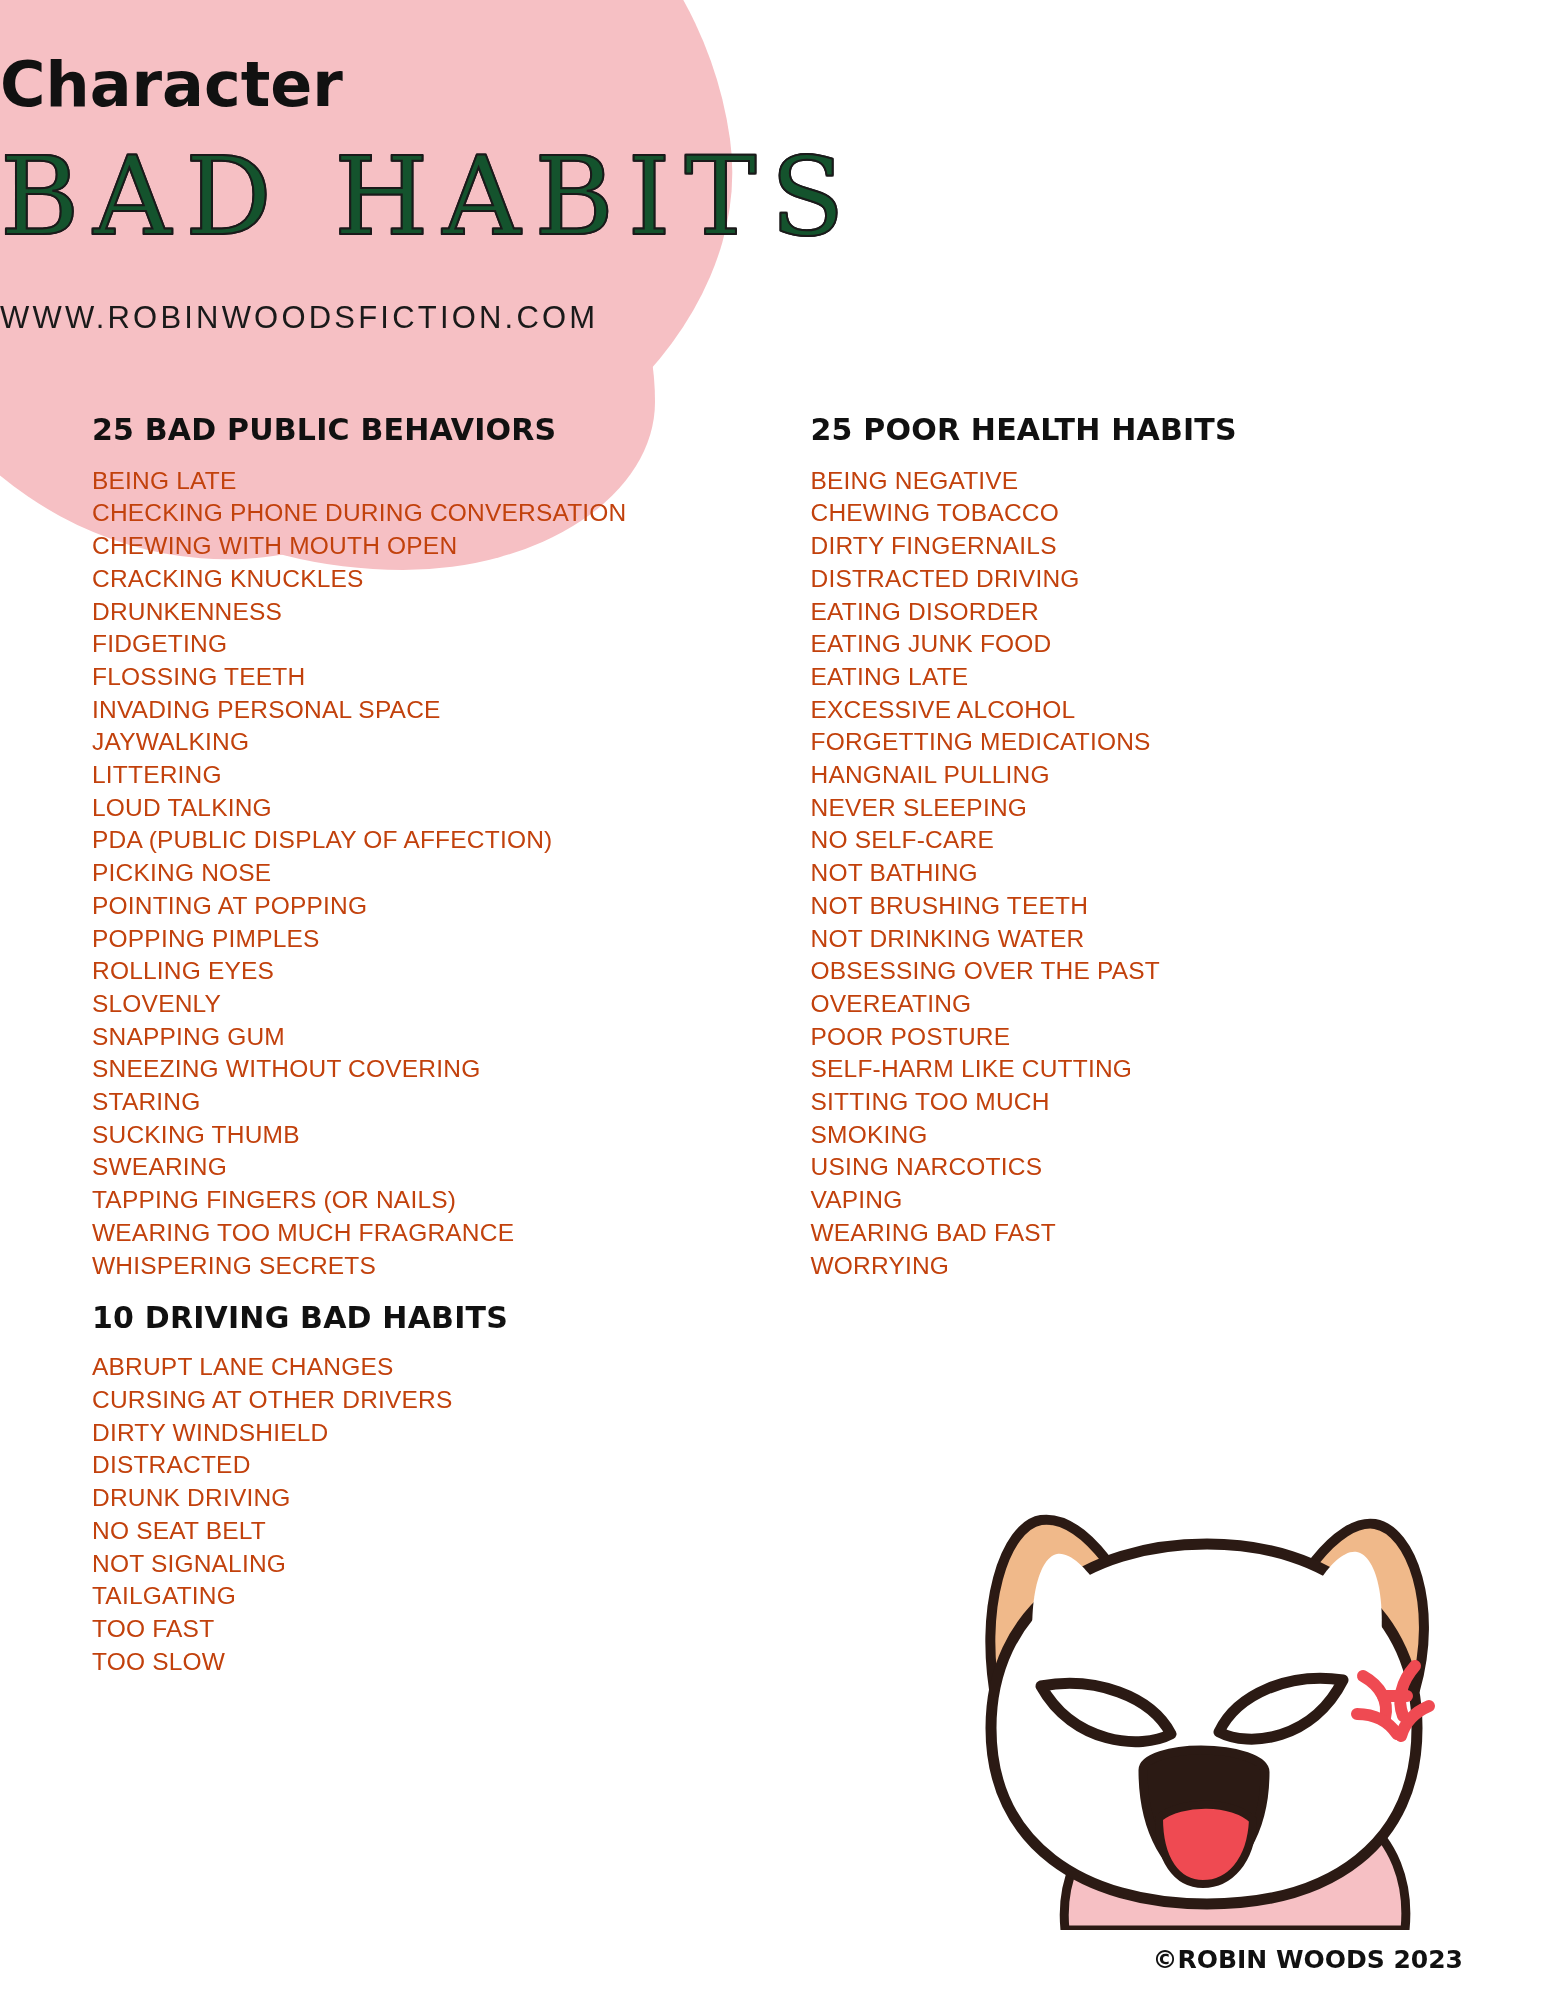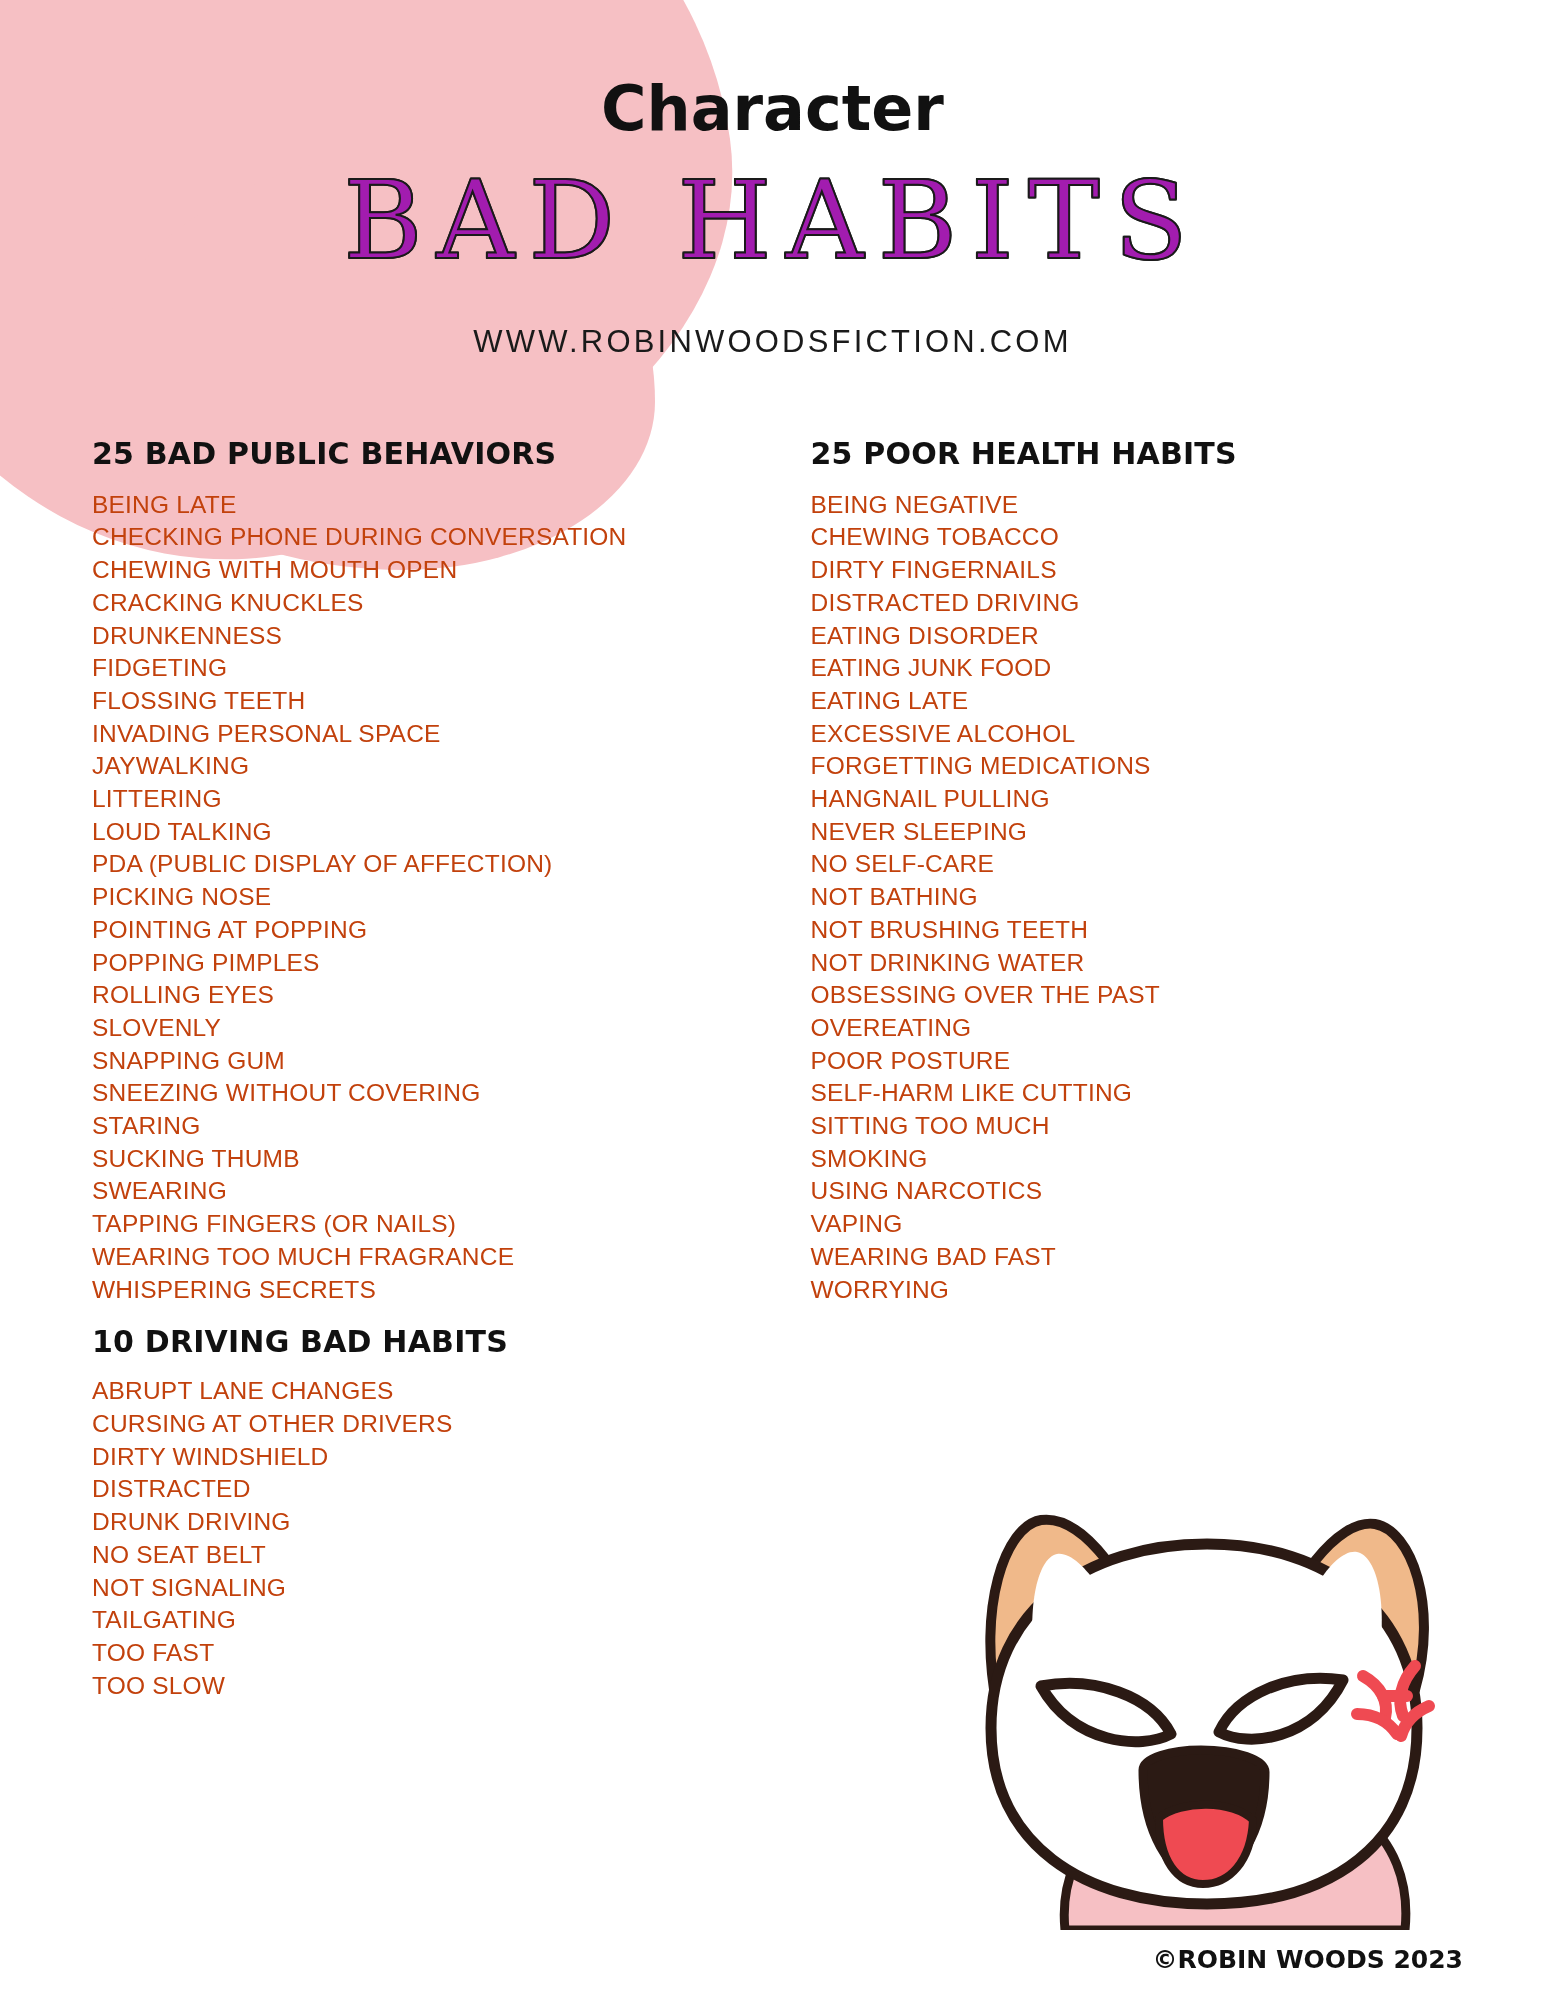--- a/index.html
+++ b/index.html
@@ -38,36 +38,35 @@
     height: 420px;
     background: #f6c0c4;
     border-radius: 60% 40% 45% 55% / 55% 60% 40% 45%;
     z-index: 0;
   }
 
   
   .header {
     position: relative;
     z-index: 3;
-    text-align: center;
-    padding-top: 76px;
+    padding-top: 52px;
   }
   .title-small {
     font-family: "DejaVu Sans", sans-serif;
     font-weight: bold;
     font-size: 62px;
     letter-spacing: 0px;
     color: #111111;
     line-height: 1.05;
   }
   .title-big {
     font-family: "DejaVu Serif", serif;
     font-size: 108px;
     letter-spacing: 14px;
-    color: #a21caf;
+    color: #14532d;
     -webkit-text-stroke: 2px #1a1a1a;
     text-shadow:
       -1px 0 #1a1a1a, 1px 0 #1a1a1a, 0 -1px #1a1a1a, 0 1px #1a1a1a;
     margin-top: 22px;
     line-height: 1.08;
     white-space: nowrap;
   }
   .title-url {
     font-size: 31px;
     letter-spacing: 3.2px;

